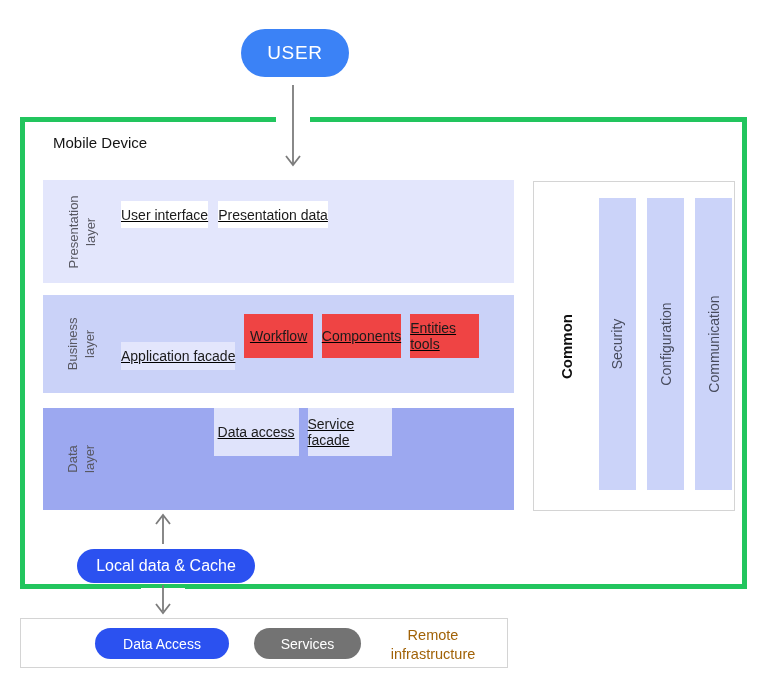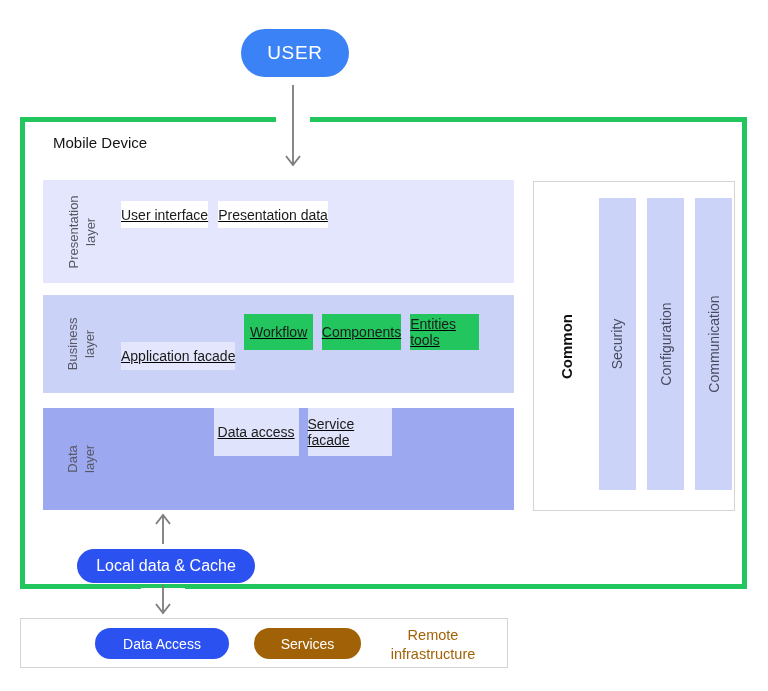--- a/index.html
+++ b/index.html
@@ -90,21 +90,21 @@
     justify-content: center;
     font-size: 14px;
     color: #1b1b1b;
   }
   .bar-full { height: 27px; }
   #presentation-layer .bar-full { background: #ffffff; }
   #business-layer .bar-full { height: 28px; background: #E3E6FC; margin-top: 28px; }
 
   .row3 { display: flex; gap: 9px; }
   .row3 .cell { flex: 1; }
-  #business-layer .row3 .cell { height: 36px; background: #22c55e; }
+  #business-layer .row3 .cell { height: 44px; background: #ef4444; }
   #data-layer .row3 .cell { height: 48px; background: #DFE3FB; }
 
   #common-box {
     position: absolute;
     left: 508px; top: 59px; width: 202px; height: 330px;
     background: #ffffff;
     border: 1px solid #D4D4D4;
     display: flex;
   }
   #common-label-col {
@@ -159,21 +159,21 @@
   }
   #remote-pill-data-access {
     left: 74px; top: 9px; width: 134px; height: 31px;
     border-radius: 16px;
     background: #2B51F0;
     font-size: 14px;
   }
   #remote-pill-services {
     left: 233px; top: 9px; width: 107px; height: 31px;
     border-radius: 16px;
-    background: #a16207;
+    background: #737373;
     font-size: 14px;
     justify-content: center;
   }
   #remote-label {
     position: absolute;
     left: 337px; top: 7px; width: 150px;
     text-align: center;
     font-size: 14.5px;
     line-height: 1.28;
     color: #a16207;

